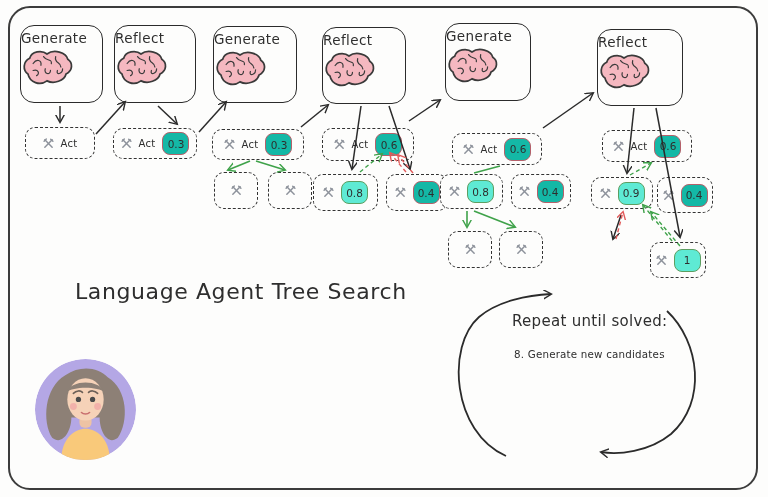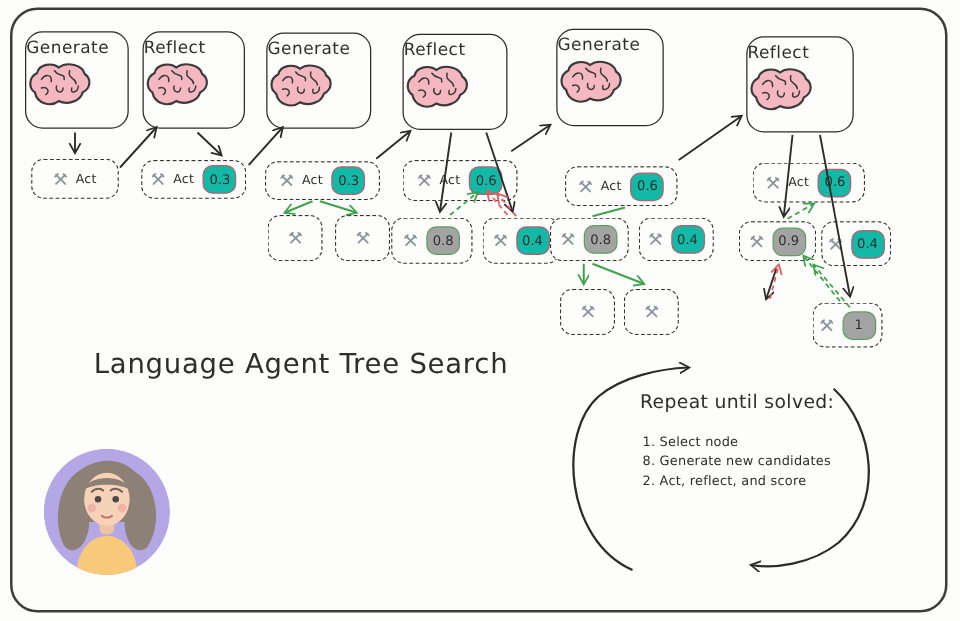--- a/index.html
+++ b/index.html
@@ -10,21 +10,21 @@
   .panel{position:absolute;border:1.8px solid #2b2b2b;border-radius:14px;background:#fdfdfc;
          display:flex;flex-direction:column;align-items:flex-start;padding-top:4px;box-sizing:border-box;}
   .panel .plabel{font-size:13.5px;letter-spacing:.4px;font-weight:500;}
   .panel .brain{margin-top:1px;}
   .dashedbox{position:absolute;border:1.8px dashed #333;border-radius:10px;background:#fdfdfc;
              display:flex;align-items:center;justify-content:center;gap:7px;box-sizing:border-box;}
   .actword{font-size:10px;font-weight:400;letter-spacing:.3px;}
   .badge{min-width:27px;height:23px;border-radius:8px;display:flex;align-items:center;justify-content:center;
          font-size:10.5px;font-weight:500;box-sizing:border-box;}
   .badge.pink{background:#14b8a6;border:1.6px solid #b5606a;}
-  .badge.green{background:#a3a3a3;border:1.6px solid #5d9e61;}
+  .badge.green{background:#5eead4;border:1.6px solid #5d9e61;}
   .title{position:absolute;left:75px;top:279px;font-size:22px;letter-spacing:.6px;font-weight:400;}
   .note-head{position:absolute;left:512px;top:312px;font-size:15px;font-weight:500;letter-spacing:.3px;text-align:center;}
   .note-list{position:absolute;left:514px;top:347px;font-size:10.3px;line-height:1.5;letter-spacing:.2px;}
   .avatar{position:absolute;left:35px;top:359px;width:101px;height:101px;}
   svg.overlay{position:absolute;left:0;top:0;pointer-events:none;}
   .toolicon{display:inline-flex;}
 </style>
 </head>
 <body>
 
@@ -252,23 +252,21 @@
           <path d="M1.2,3.6 L3.6,1.2 M8.4,1.4 L10.8,3.6" stroke="#8d929b" stroke-width="1.6" stroke-linecap="round"></path>
         </svg>
       </span>
     <span class="badge green">1</span>
   </div>
 
   <div class="title">Language Agent Tree Search</div>
 
   <div class="note-head">Repeat until solved:</div>
   <div class="note-list">
-    <div>1. Select node</div>
     <div>8. Generate new candidates</div>
-    <div>2. Act, reflect, and score</div>
   </div>
 
   <div class="avatar">
     <svg width="101" height="101" viewBox="0 0 100 100">
       <defs>
           <clipPath id="avclip">
             <circle cx="50" cy="50" r="50"></circle>
           </clipPath>
         </defs>
       <g clip-path="url(#avclip)">

